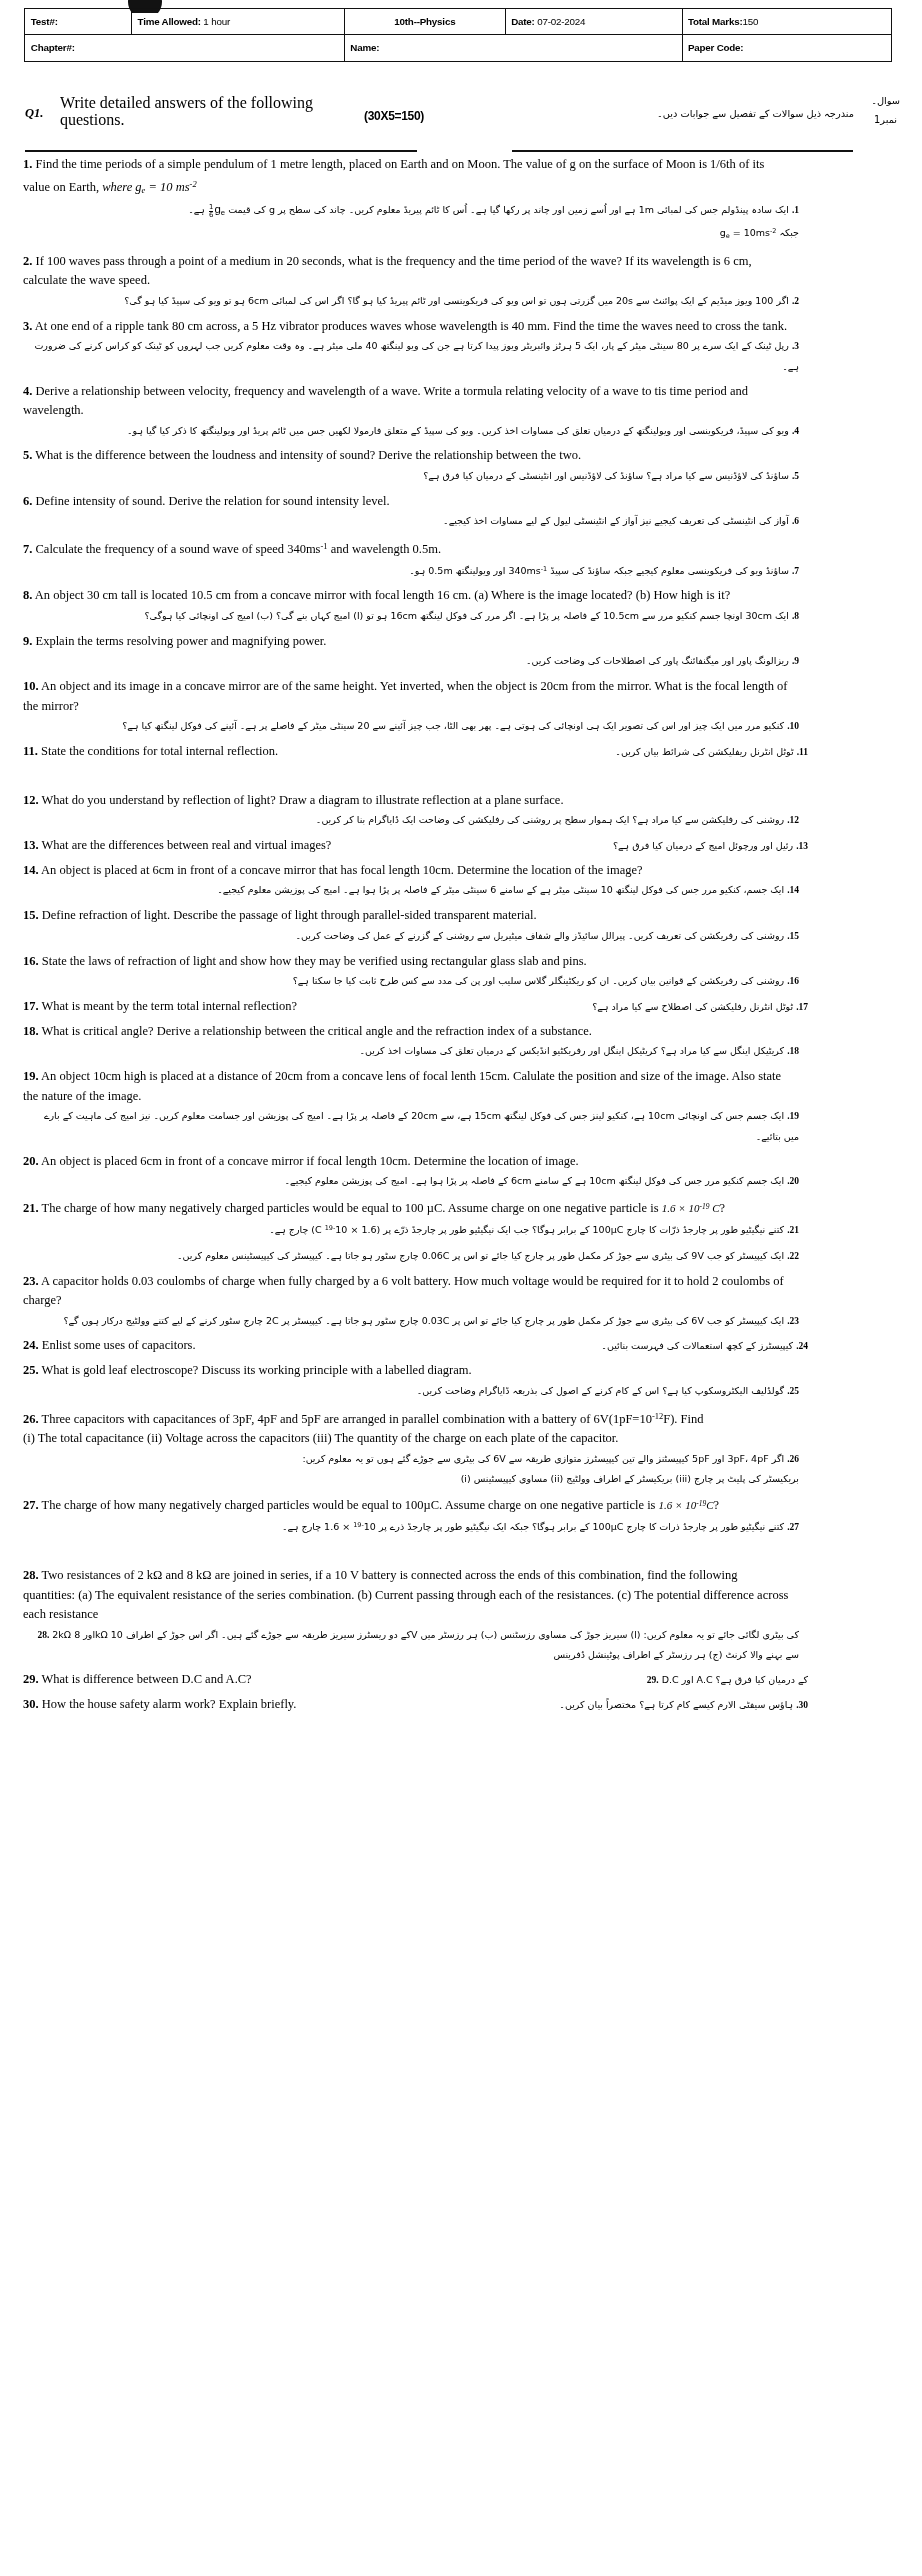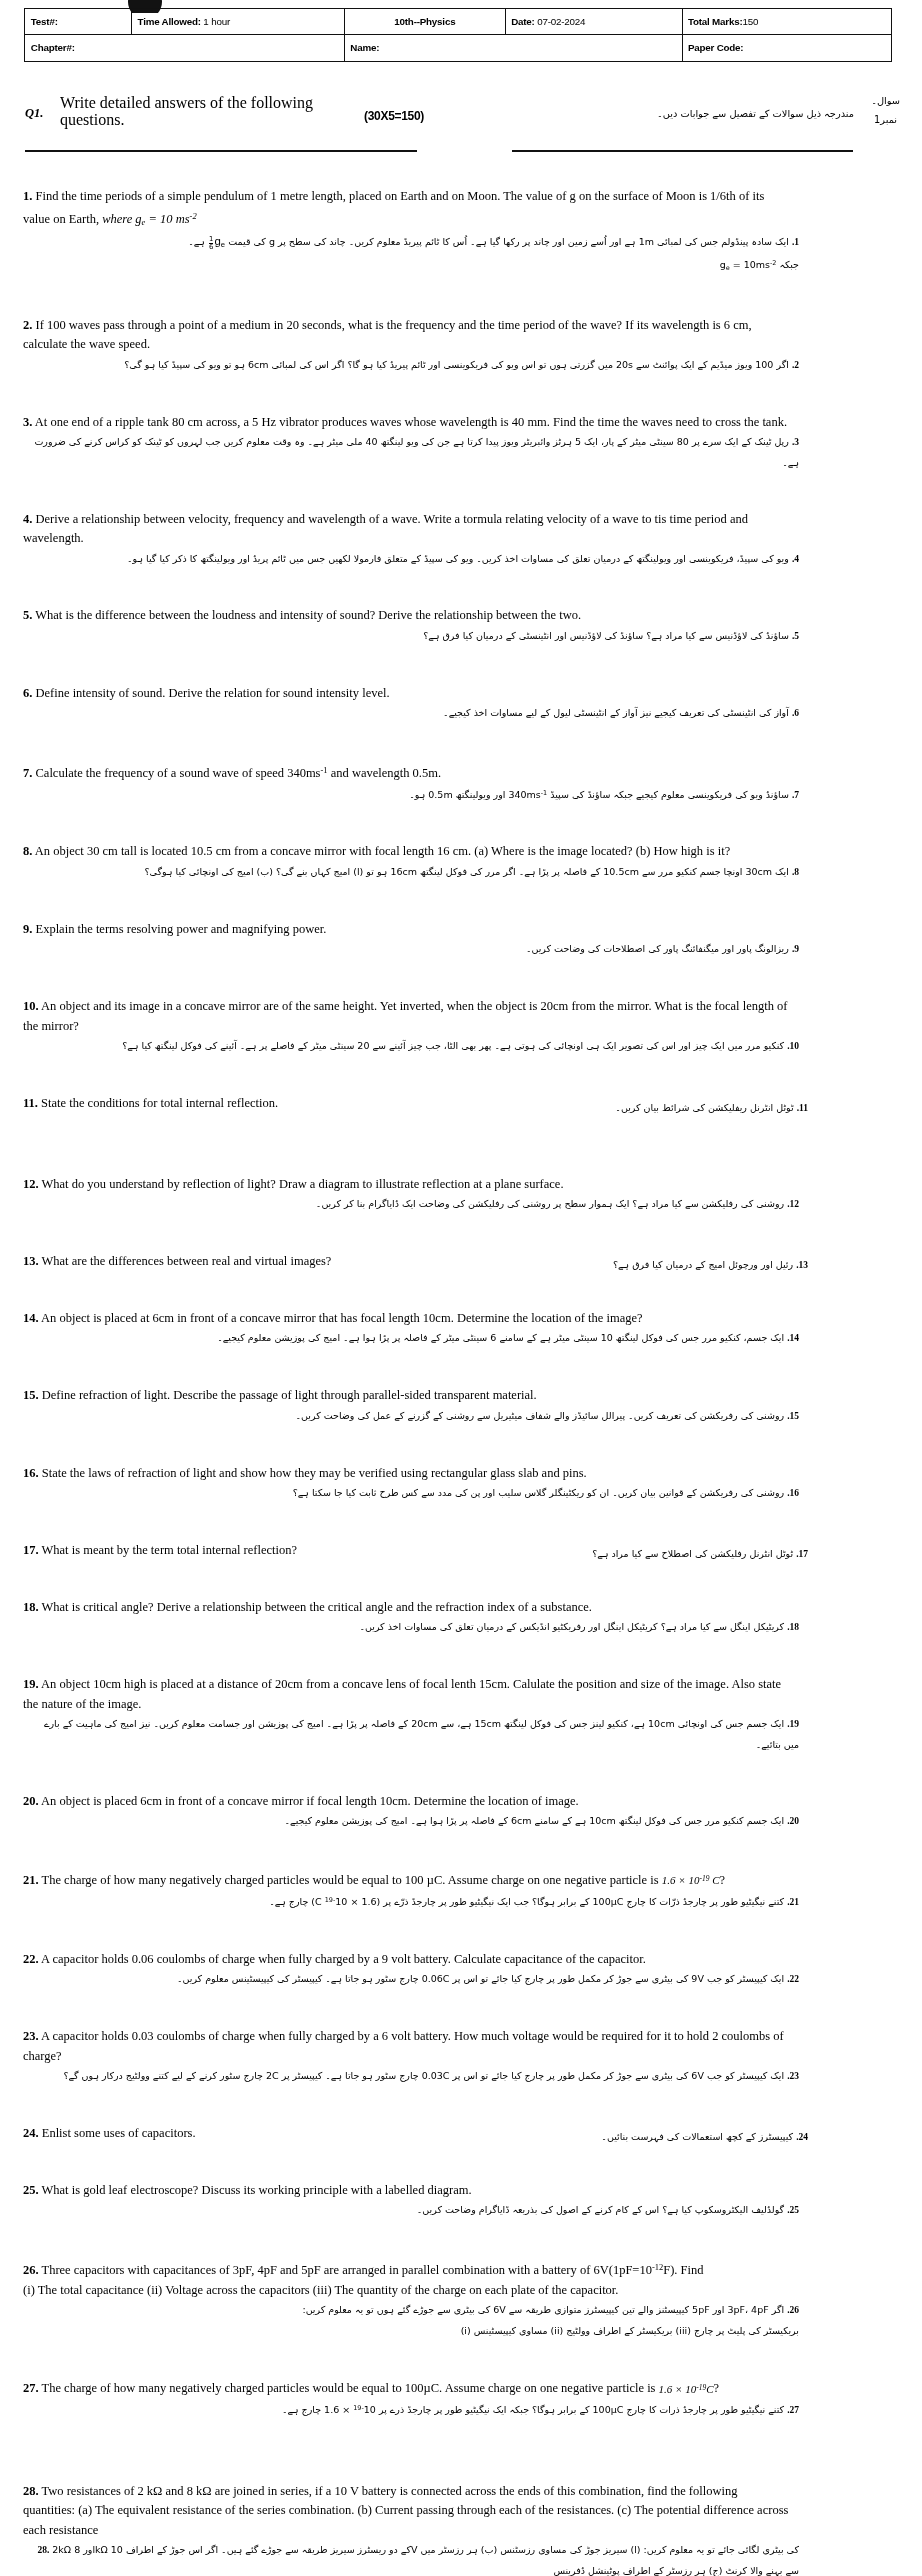--- a/index.html
+++ b/index.html
@@ -153,21 +153,20 @@
   
   .qlist {
     position: absolute;
     left: 0;
     top: 155px;
     width: 922px;
   }
   .qblock {
     position: relative;
     width: 822px;
-    margin-top: 32px;
   }
   .eng-line {
     font-family: "Liberation Serif", serif;
     font-size: 12.5px;
     line-height: 19.5px;
     padding: 0 31px 0 23px;
     text-align: left;
   }
   .eng-line .qn {
     font-weight: 700;
@@ -181,21 +180,21 @@
     padding: 0 23px 0 31px;
     unicode-bidi: plaintext;
   }
   .urdu-line .qn {
     font-weight: 700;
     font-family: "Liberation Serif", serif;
   }
   
   .row2 {
     display: flex;
-    align-items: flex-end;
+    align-items: center;
     justify-content: space-between;
     padding: 0 14px 0 23px;
   }
   .row2 .eng-part {
     font-family: "Liberation Serif", serif;
     font-size: 12.5px;
     line-height: 19.5px;
     flex: 0 0 auto;
     max-width: 60%;
   }
@@ -393,21 +392,20 @@
         <div class="eng-line"><span class="qn">20.</span> An object is placed 6cm in front of a concave mirror if focal length 10cm. Determine the location of image.</div>
         <div class="urdu-line"><span class="qn">20.</span>&nbsp;ایک جسم کنکیو مرر جس کی فوکل لینگتھ 10cm ہے کے سامنے 6cm کے فاصلہ پر پڑا ہوا ہے۔ امیج کی پوزیشن معلوم کیجیے۔</div>
       </div>
       <div class="gap-sm"></div>
       <div class="qblock">
         <div class="eng-line"><span class="qn">21.</span> The charge of how many negatively charged particles would be equal to 100 µC. Assume charge on one negative particle is <span class="math">1.6 × 10<sup>-19</sup> C</span>?</div>
         <div class="urdu-line"><span class="qn">21.</span>&nbsp;کتنے نیگیٹیو طور پر چارجڈ ذرّات کا چارج 100µC کے برابر ہوگا؟ جب ایک نیگیٹیو طور پر چارجڈ ذرّے پر (1.6 × 10<sup>-19</sup> C) چارج ہے۔</div>
       </div>
       <div class="gap-sm"></div>
       <div class="qblock">
-        <div class="eng-line"><span class="qn">22.</span> A capacitor holds 0.06 coulombs of charge when fully charged by a 9 volt battery. Calculate capacitance of the capacitor.</div>
         <div class="urdu-line"><span class="qn">22.</span>&nbsp;ایک کیپیسٹر کو جب 9V کی بیٹری سے جوڑ کر مکمل طور پر چارج کیا جائے تو اس پر 0.06C چارج سٹور ہو جاتا ہے۔ کیپیسٹر کی کیپیسٹینس معلوم کریں۔</div>
       </div>
       <div class="gap-sm"></div>
       <div class="qblock">
         <div class="eng-line"><span class="qn">23.</span> A capacitor holds 0.03 coulombs of charge when fully charged by a 6 volt battery. How much voltage would be required for it to hold 2 coulombs of charge?</div>
         <div class="urdu-line"><span class="qn">23.</span>&nbsp;ایک کیپیسٹر کو جب 6V کی بیٹری سے جوڑ کر مکمل طور پر چارج کیا جائے تو اس پر 0.03C چارج سٹور ہو جاتا ہے۔ کیپیسٹر پر 2C چارج سٹور کرنے کے لیے کتنے وولٹیج درکار ہوں گے؟</div>
       </div>
       <div class="gap-sm"></div>
       <div class="qblock">
         <div class="row2">

